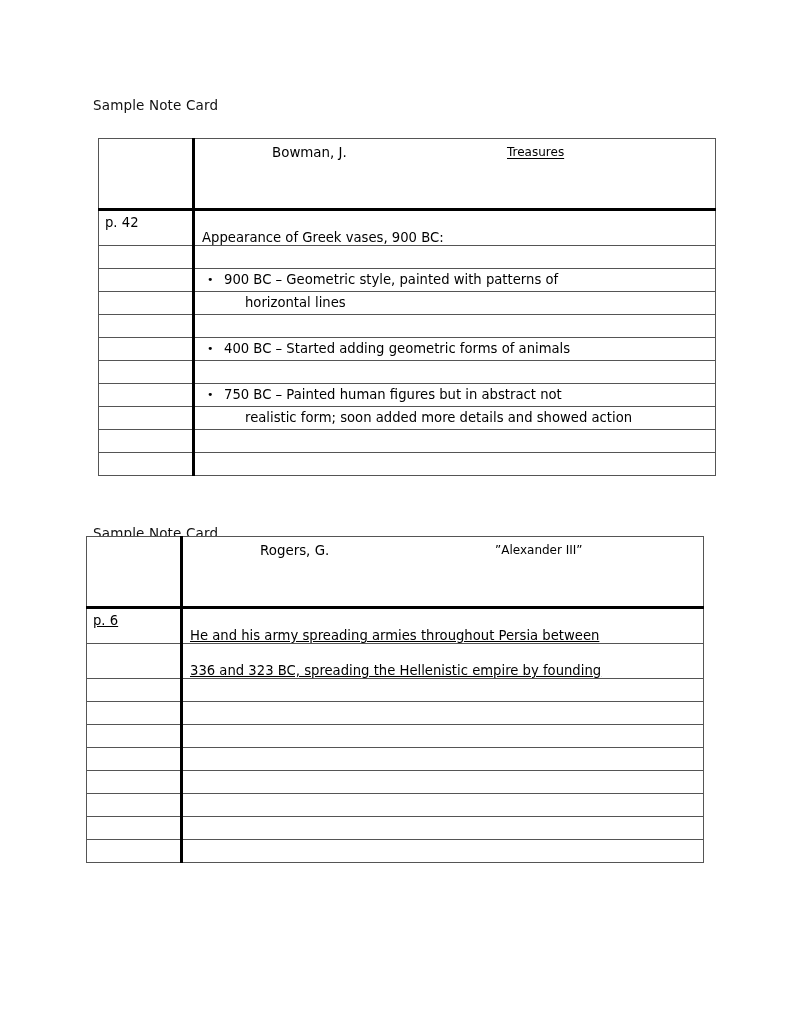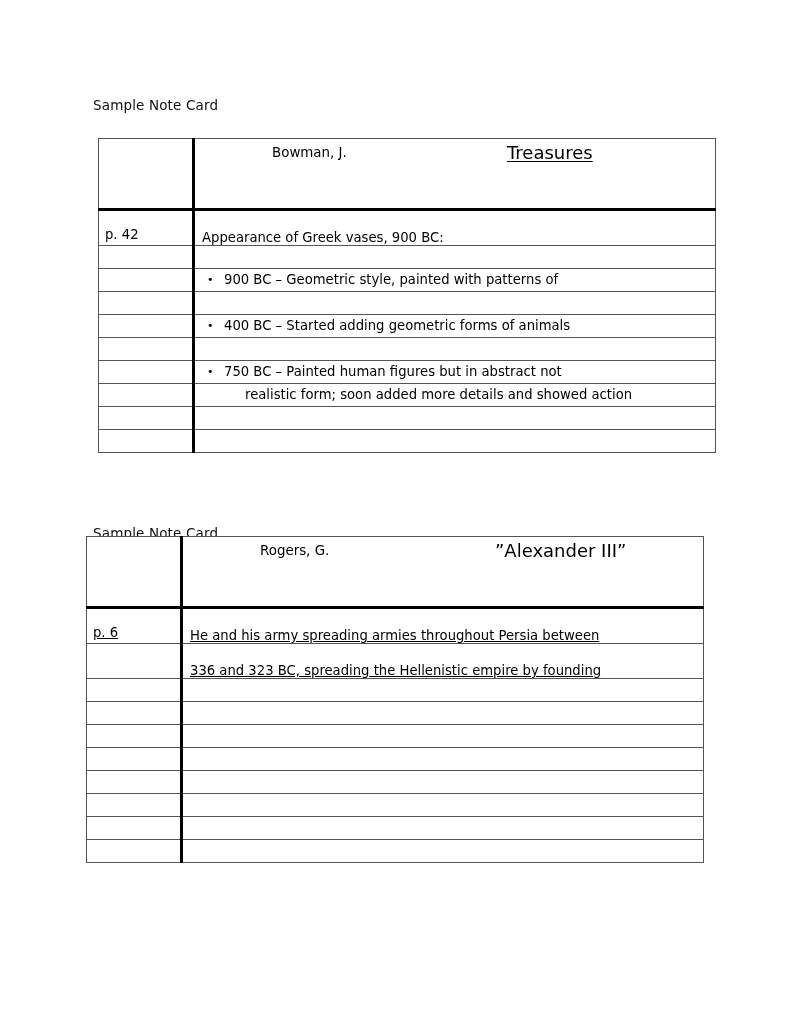--- a/index.html
+++ b/index.html
@@ -90,35 +90,35 @@
     position: absolute;
     left: 70px;
     top: 6px;
     font-size: 13.4px;
     white-space: nowrap;
   }
   .title-source {
     position: absolute;
     left: 305px;
     top: 6px;
-    font-size: 18px;
+    font-size: 12px;
     white-space: nowrap;
   }
   .title-source.underlined {
     text-decoration: underline;
     text-underline-offset: 2px;
   }
 
   .cell-text {
     display: block;
     padding-top: 19px;
     white-space: nowrap;
   }
   .page-cell .cell-text {
-    padding-top: 16px;
+    padding-top: 4px;
   }
 
   .bullet-line {
     display: block;
     padding-top: 3px;
     white-space: nowrap;
     position: relative;
     padding-left: 22px;
   }
   .bullet-line .bullet-dot {
@@ -182,20 +182,28 @@
           <span class="cell-text"></span>
         </td>
         <td class="body-cell">
           <span class="bullet-line">
             <span class="bullet-dot">•</span>
             <span>900 BC – Geometric style, painted with patterns of</span>
           </span>
         </td>
       </tr>
 
+      <tr>
+        <td class="page-cell">
+          <span class="cell-text"></span>
+        </td>
+        <td class="body-cell">
+          <span class="indent-line">horizontal lines</span>
+        </td>
+      </tr>
 
       <tr>
         <td class="page-cell">
           <span class="cell-text"></span>
         </td>
         <td class="body-cell">
           <span class="empty-line"></span>
         </td>
       </tr>
 

